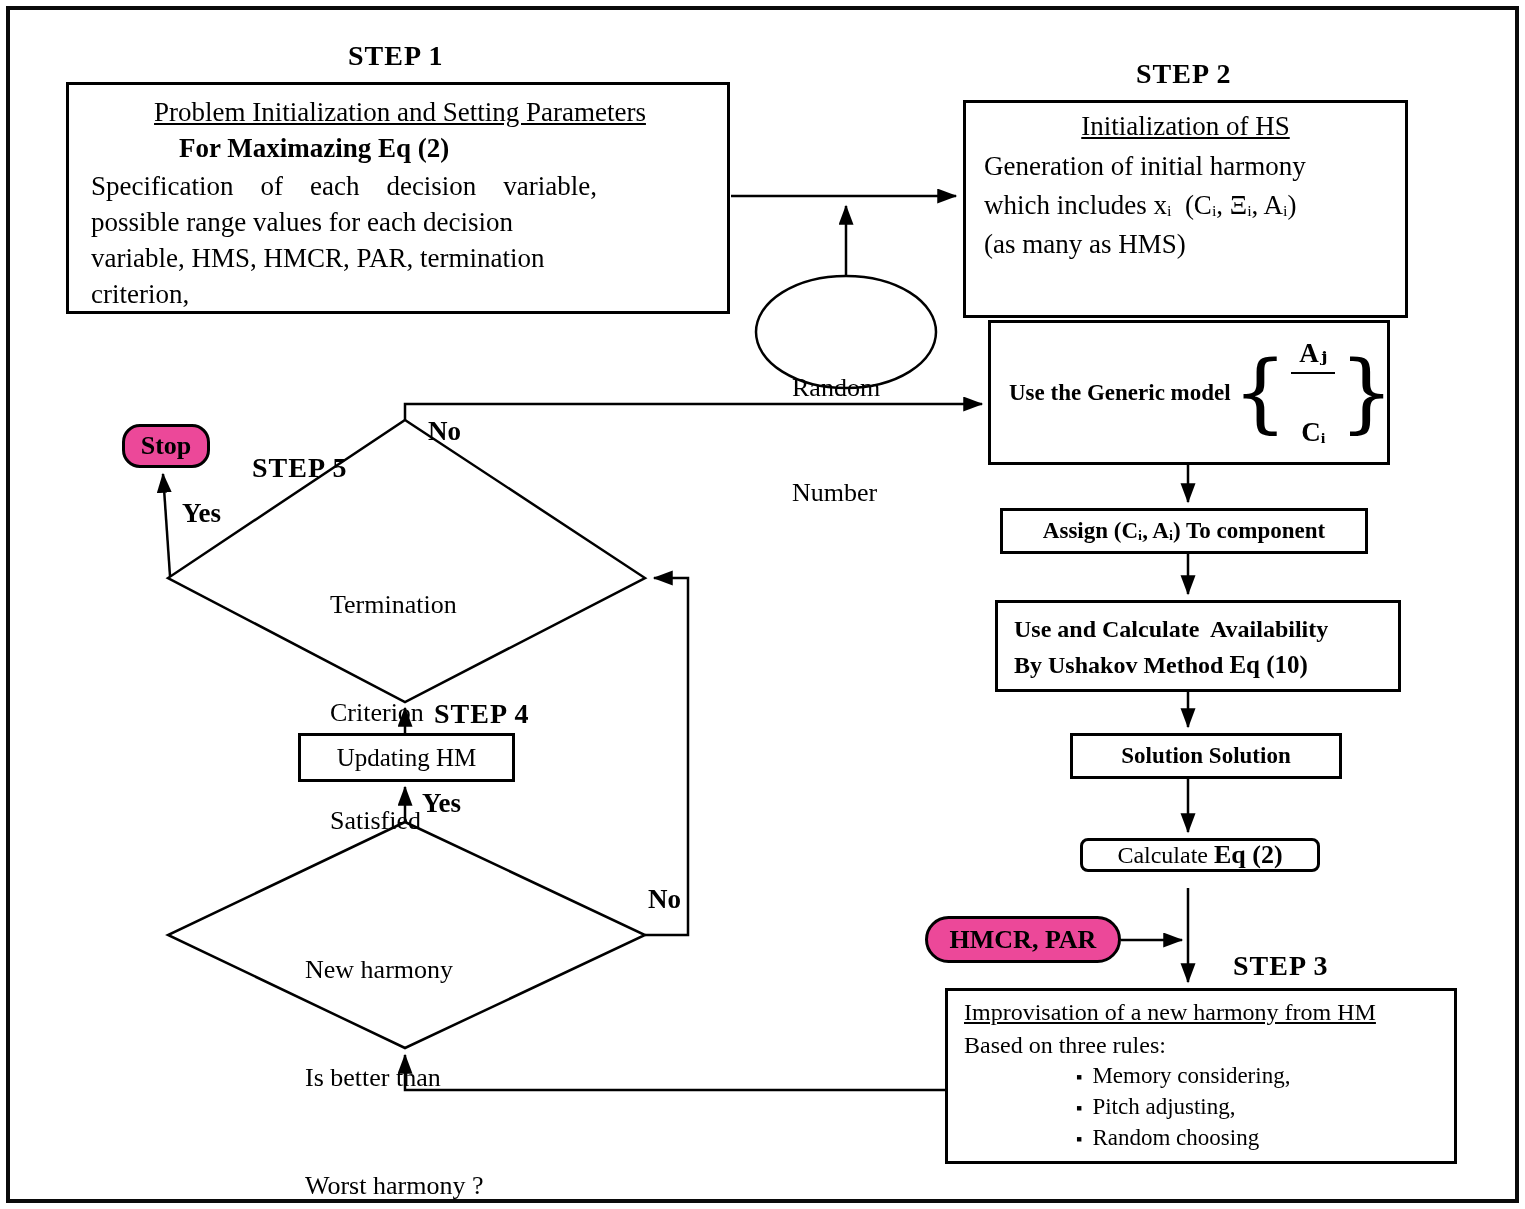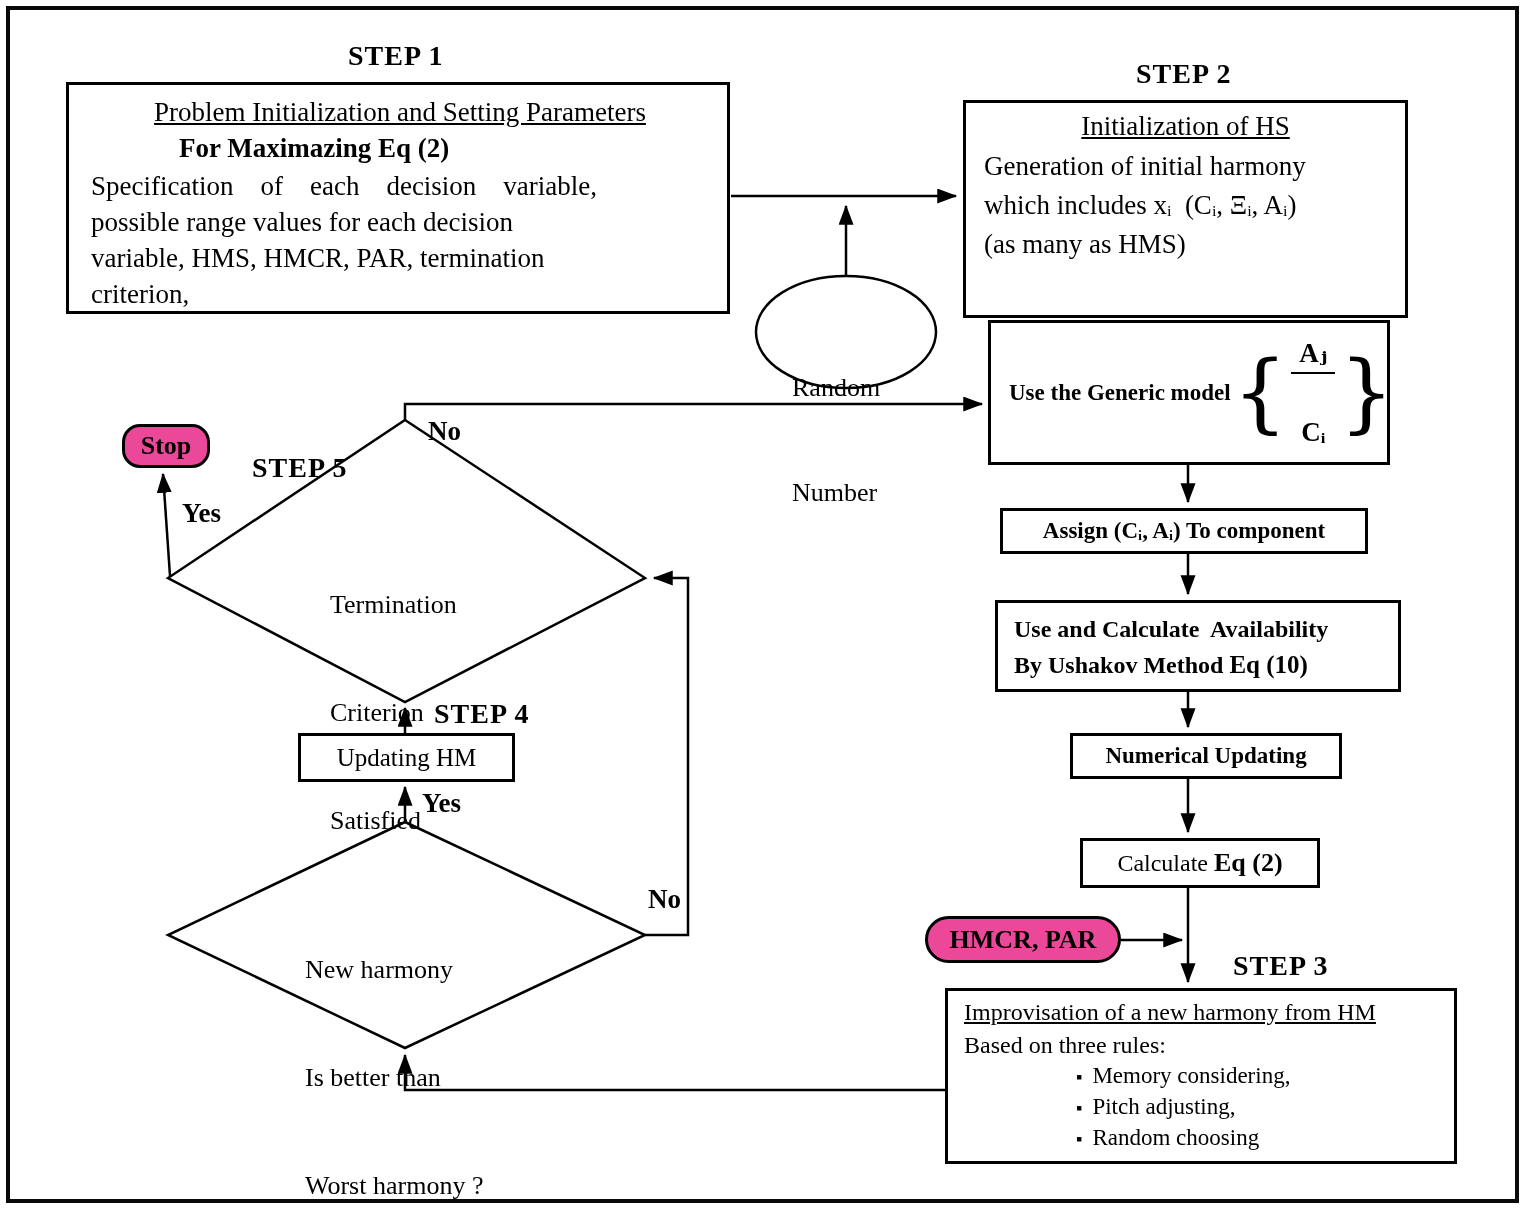--- a/index.html
+++ b/index.html
@@ -46,21 +46,21 @@
 
   
   .box.ushakov { left:995px; top:600px; width:406px; height:92px; padding:9px 0 0 16px; }
   .ushakov .line { font-size:24px; line-height:35px; white-space:pre; font-weight:600; }
   .ushakov .eqbold { font-weight:800; font-size:25px; }
 
   
   .box.numerical { left:1070px; top:733px; width:272px; height:46px; display:flex; align-items:center; justify-content:center; font-size:23px; font-weight:700; white-space:pre; }
 
   
-  .box.calc { left:1080px; top:838px; width:240px; height:50px; display:flex; align-items:center; justify-content:center; font-size:24px; white-space:pre; }
+  .box.calc { left:1080px; top:838px; width:240px; height:34px; display:flex; align-items:center; justify-content:center; font-size:24px; white-space:pre;border-radius:8px; }
   .calc .eqbold { font-weight:800; font-size:26px; }
 
   
   .pill { position:absolute; border:3px solid #000; background:#ec4899; display:flex; align-items:center; justify-content:center; font-weight:700; }
   .pill.hmcr { left:925px; top:916px; width:196px; height:47px; border-radius:24px; font-size:26px; white-space:pre; }
   .pill.stop { left:122px; top:424px; width:88px; height:44px; border-radius:18px; font-size:26px; }
 
   
   .box.step3 { left:945px; top:988px; width:512px; height:176px; padding:8px 16px; }
   .step3 .title { font-size:24px; text-decoration:underline; text-align:left; margin-bottom:6px; white-space:pre; }
@@ -142,21 +142,21 @@
     <span class="brace">}</span>
   </div>
 
   <div class="box assign">Assign (Cᵢ, Aᵢ) To component</div>
 
   <div class="box ushakov">
     <div class="line">Use and Calculate  Availability</div>
     <div class="line"><span>By Ushakov Method </span><span class="eqbold">Eq (10)</span></div>
   </div>
 
-  <div class="box numerical">Numerical Updating</div>
+  <div class="box numerical">Solution Solution</div>
 
   <div class="box calc">
     <span>Calculate </span><span class="eqbold">Eq (2)</span>
   </div>
 
   <div class="pill hmcr">HMCR, PAR</div>
 
   <div class="steplabel" style="left:1233px;top:950px">STEP 3</div>
   <div class="box step3">
     <div class="title">Improvisation of a new harmony from HM</div>

